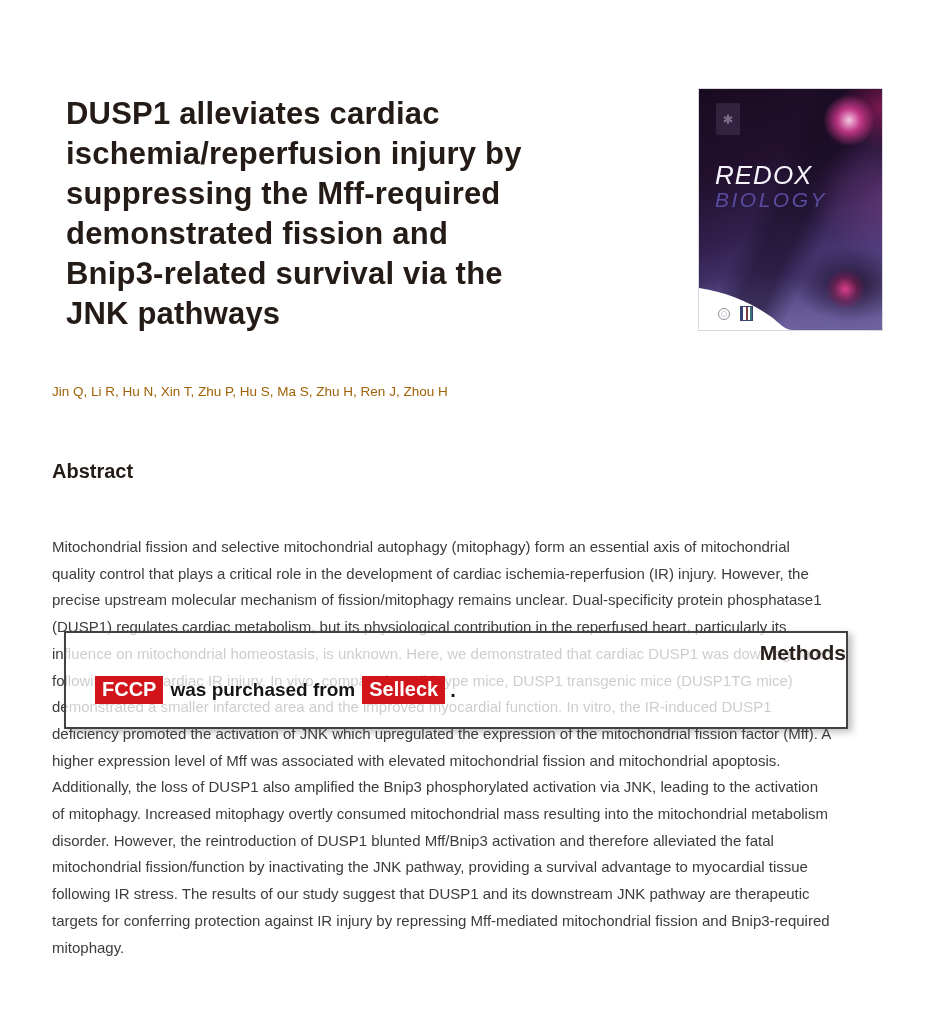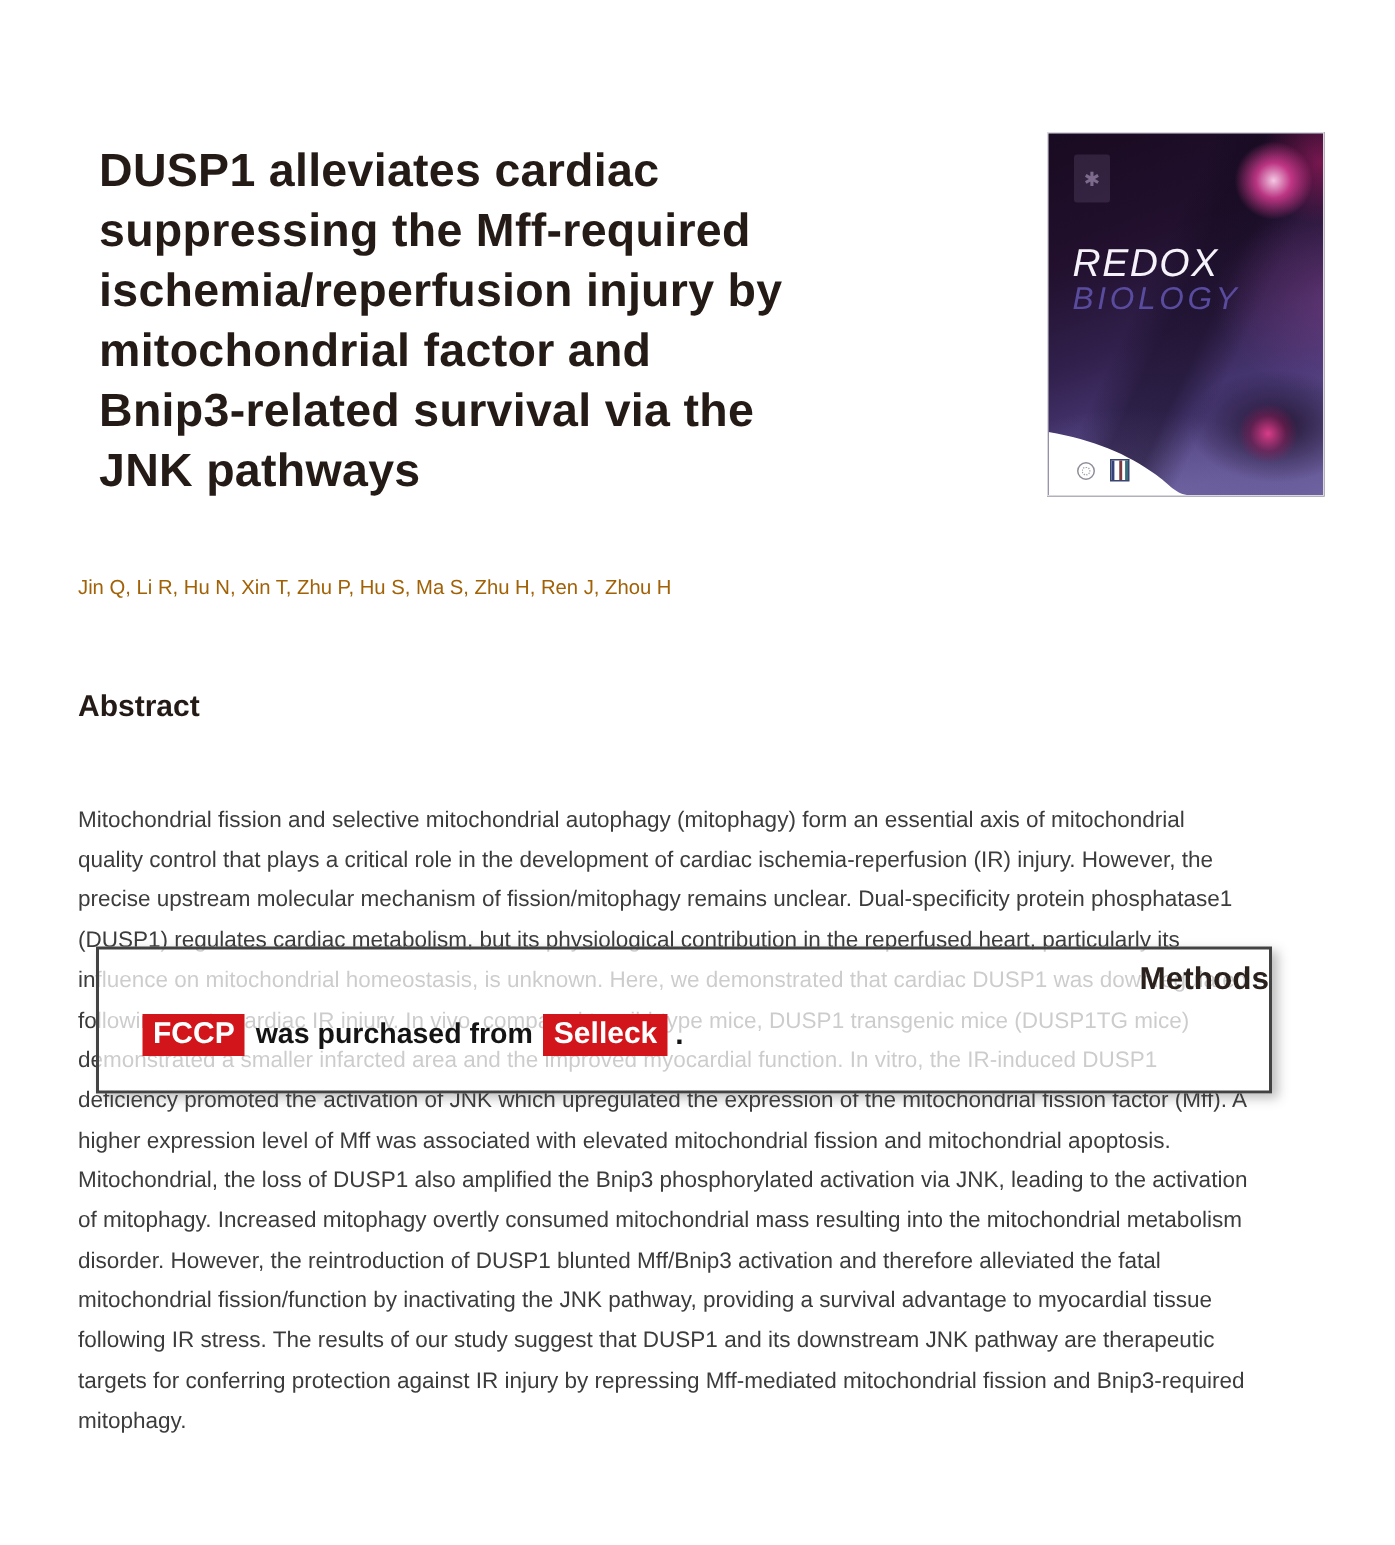--- a/index.html
+++ b/index.html
@@ -105,25 +105,25 @@
 </style>
 </head>
 <body>
 
 <div class="page">
 
   <h1 class="title">
 
       <div class="title-line">DUSP1 alleviates cardiac</div>
 
+      <div class="title-line">ischemia/reperfusion injury by</div>
+
       <div class="title-line">suppressing the Mff-required</div>
 
-      <div class="title-line">ischemia/reperfusion injury by</div>
-
-      <div class="title-line">mitochondrial factor and</div>
+      <div class="title-line">demonstrated fission and</div>
 
       <div class="title-line">Bnip3-related survival via the</div>
 
       <div class="title-line">JNK pathways</div>
     </h1>
 
   <div class="cover">
     <div class="elsevier">✱</div>
     <div class="brand">
       <div class="redox">REDOX</div>
@@ -153,21 +153,21 @@
       <div class="aline">influence on mitochondrial homeostasis, is unknown. Here, we demonstrated that cardiac DUSP1 was downregulated</div>
 
       <div class="aline">following acute cardiac IR injury. In vivo, compared to wild-type mice, DUSP1 transgenic mice (DUSP1TG mice)</div>
 
       <div class="aline">demonstrated a smaller infarcted area and the improved myocardial function. In vitro, the IR-induced DUSP1</div>
 
       <div class="aline">deficiency promoted the activation of JNK which upregulated the expression of the mitochondrial fission factor (Mff). A</div>
 
       <div class="aline">higher expression level of Mff was associated with elevated mitochondrial fission and mitochondrial apoptosis.</div>
 
-      <div class="aline">Mitochondrial, the loss of DUSP1 also amplified the Bnip3 phosphorylated activation via JNK, leading to the activation</div>
+      <div class="aline">Additionally, the loss of DUSP1 also amplified the Bnip3 phosphorylated activation via JNK, leading to the activation</div>
 
       <div class="aline">of mitophagy. Increased mitophagy overtly consumed mitochondrial mass resulting into the mitochondrial metabolism</div>
 
       <div class="aline">disorder. However, the reintroduction of DUSP1 blunted Mff/Bnip3 activation and therefore alleviated the fatal</div>
 
       <div class="aline">mitochondrial fission/function by inactivating the JNK pathway, providing a survival advantage to myocardial tissue</div>
 
       <div class="aline">following IR stress. The results of our study suggest that DUSP1 and its downstream JNK pathway are therapeutic</div>
 
       <div class="aline">targets for conferring protection against IR injury by repressing Mff-mediated mitochondrial fission and Bnip3-required</div>

